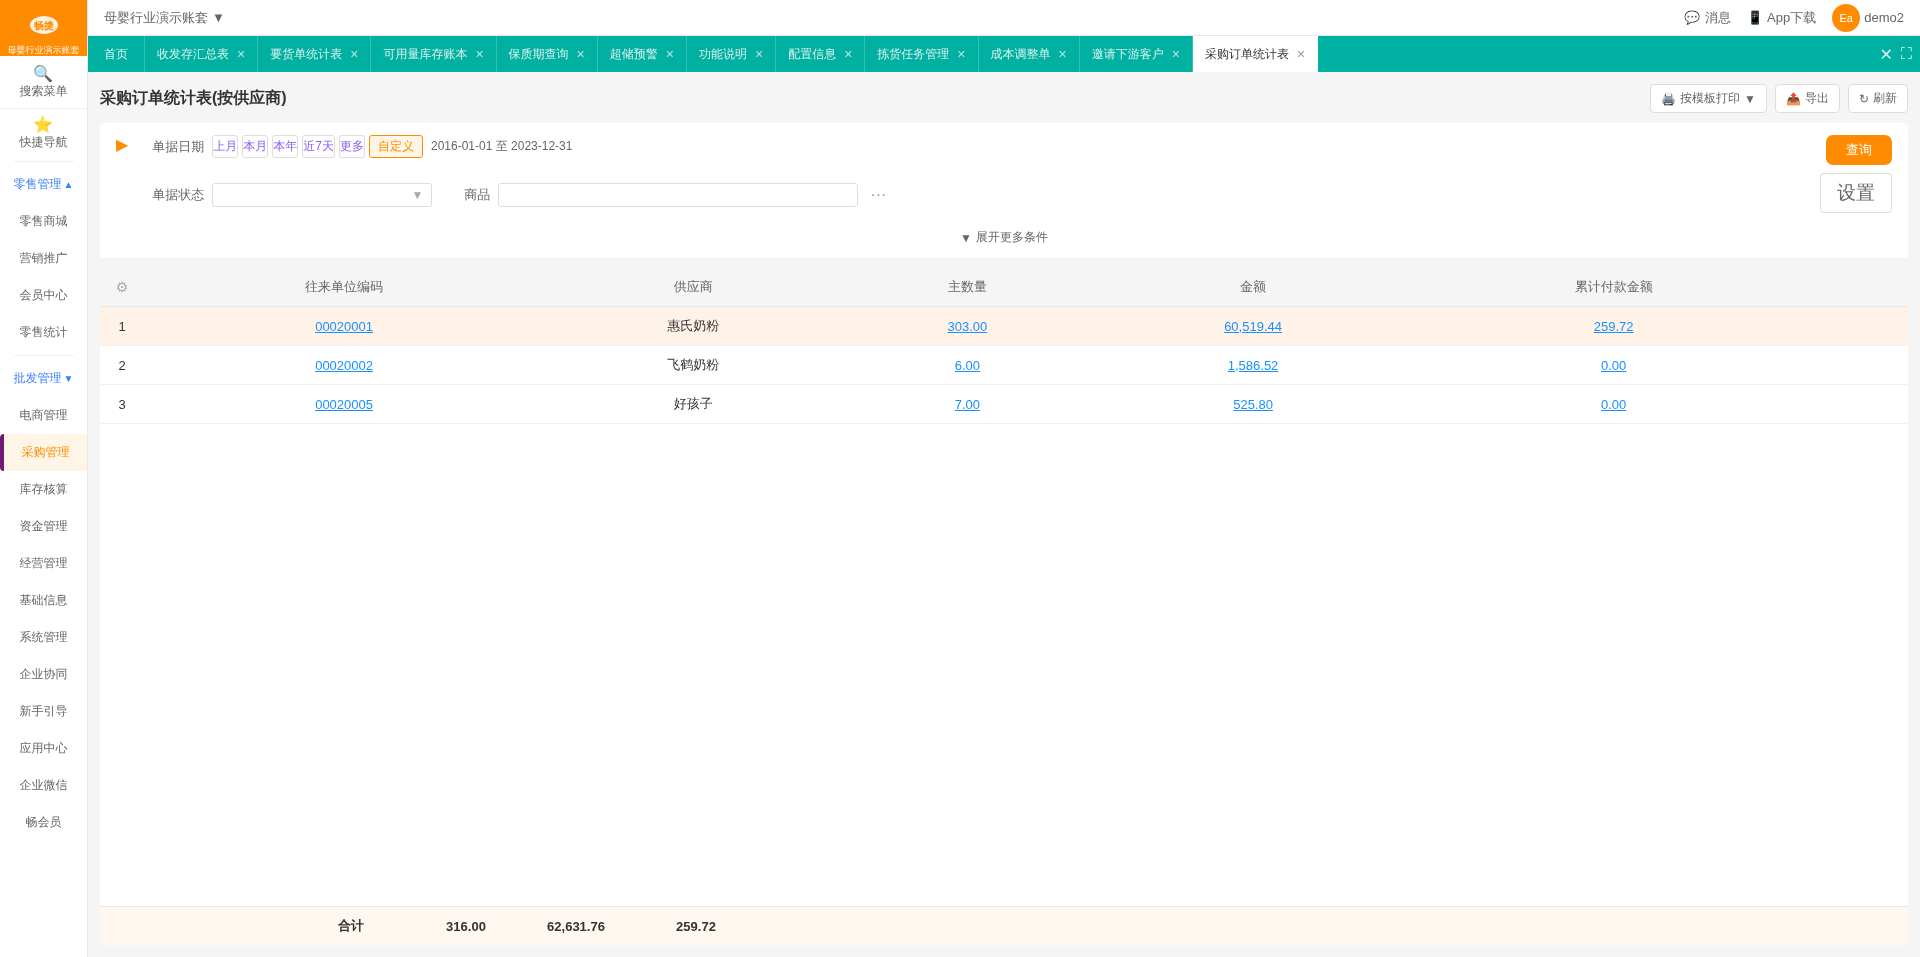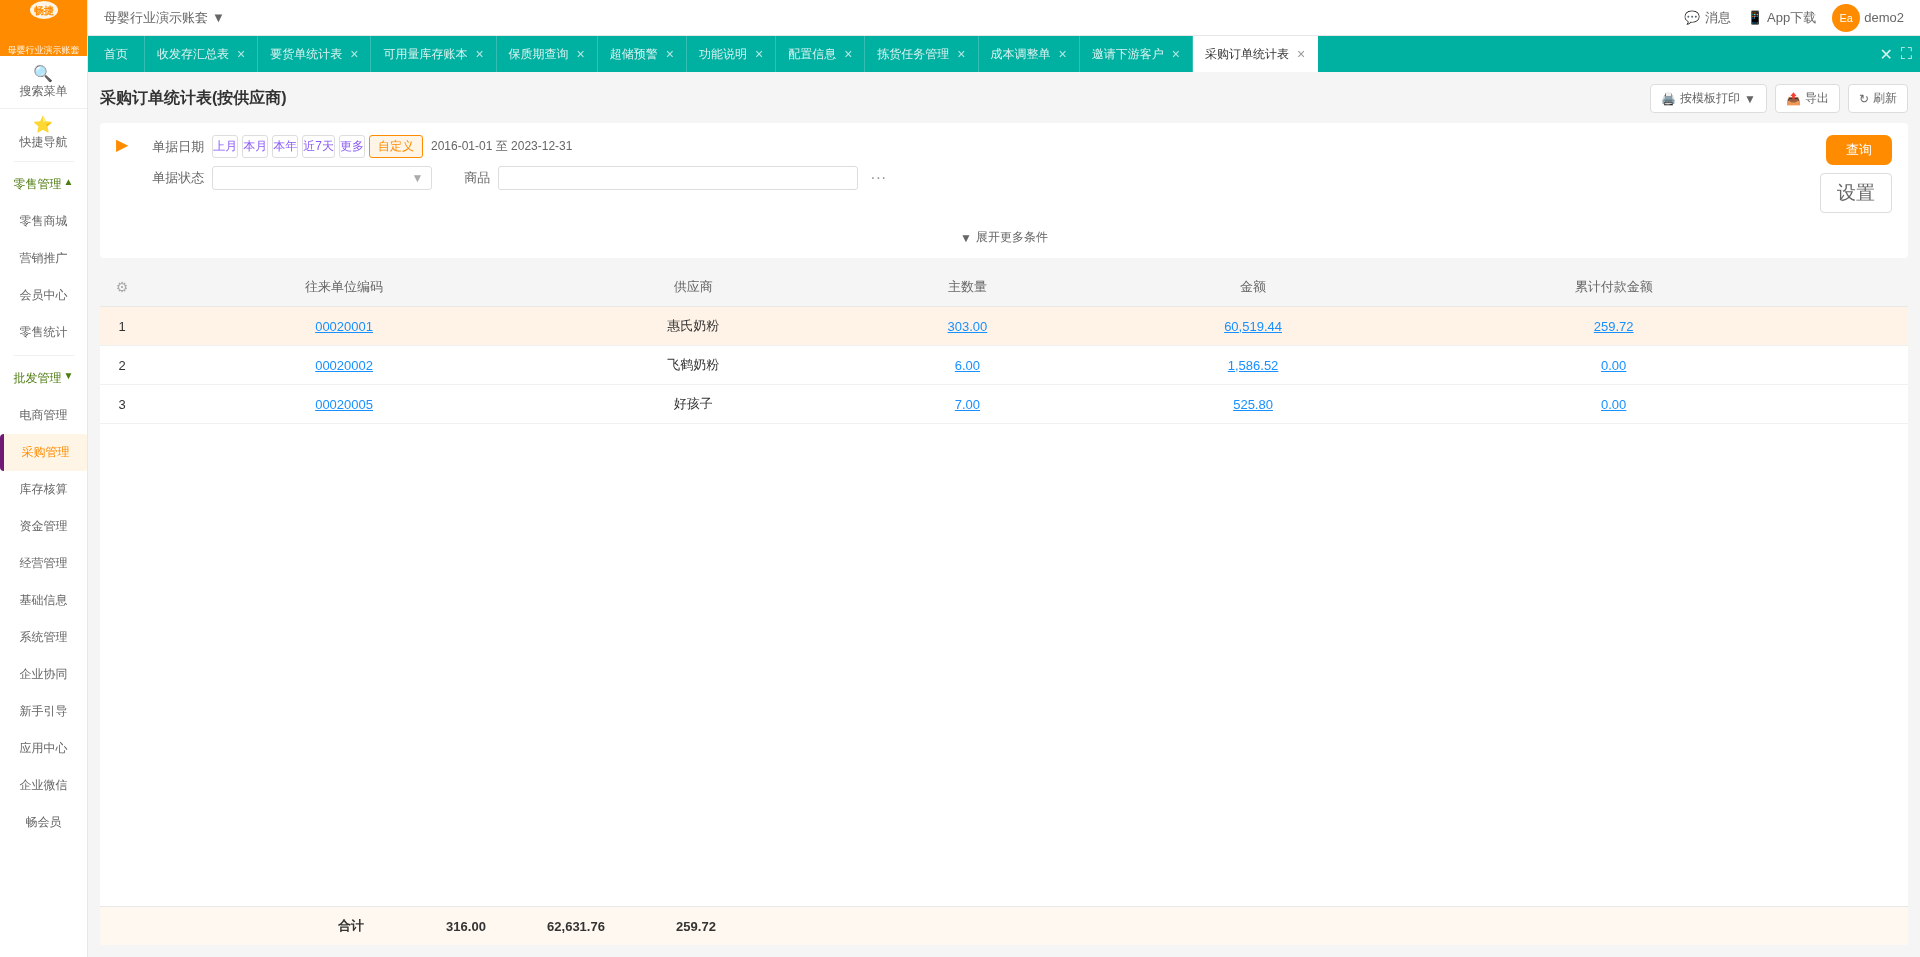--- a/index.html
+++ b/index.html
@@ -1,28 +1,28 @@
 <!DOCTYPE html>
 <html><head>
   <meta charset="utf-8">
   <style>
     * { margin: 0; padding: 0; box-sizing: border-box; }
     body { font-family: 'Microsoft YaHei', Arial, sans-serif; font-size: 13px; background: #f5f5f5; color: #333; width: 1920px; height: 957px; overflow: hidden; display: flex; }
 
     
     .sidebar { width: 88px; background: #fff; border-right: 1px solid #e8e8e8; display: flex; flex-direction: column; align-items: center; height: 957px; overflow: hidden; flex-shrink: 0; }
-    .sidebar-logo { width: 88px; height: 56px; background: #ff8c00; display: flex; align-items: center; justify-content: space-between; flex-direction: column; }
+    .sidebar-logo { width: 88px; height: 56px; background: #ff8c00; display: flex; align-items: center; justify-content: flex-end; flex-direction: column; }
     .sidebar-logo .logo-icon { width: 36px; height: 28px; display: flex; align-items: center; justify-content: center; }
     .sidebar-logo .logo-text { color: #fff; font-size: 10px; margin-top: 2px; }
     .sidebar-search { width: 88px; padding: 8px 0; text-align: center; color: #666; font-size: 12px; cursor: pointer; border-bottom: 1px solid #f0f0f0; }
     .sidebar-nav { width: 88px; padding: 6px 0; text-align: center; color: #666; font-size: 12px; cursor: pointer; }
     .sidebar-item { width: 88px; padding: 10px 0; text-align: center; color: #666; font-size: 12px; cursor: pointer; border-radius: 4px; }
     .sidebar-item.active { color: #ff8c00; background: #fff5e6; border-left: 4px solid #701a75; }
     .sidebar-divider { width: 60px; height: 1px; background: #f0f0f0; margin: 4px auto; }
-    .sidebar-group-header { width: 88px; padding: 10px 0; text-align: center; color: #4d7c0f; font-size: 12px; cursor: pointer; display: flex; align-items: flex-start; justify-content: center; gap: 2px; }
+    .sidebar-group-header { width: 88px; padding: 10px 0; text-align: center; color: #3b82f6; font-size: 12px; cursor: pointer; display: flex; align-items: center; justify-content: center; gap: 2px; }
     .chevron-down { font-size: 10px; }
 
     
     .main { flex: 1; display: flex; flex-direction: column; height: 957px; overflow: hidden; }
 
     
     .topbar { height: 36px; background: #fff; display: flex; align-items: center; justify-content: space-between; padding: 0 16px; border-bottom: 1px solid #e8e8e8; flex-shrink: 0; }
     .topbar-left { display: flex; align-items: center; gap: 8px; color: #666; font-size: 13px; }
     .topbar-select { display: flex; align-items: center; gap: 4px; cursor: pointer; }
     .topbar-right { display: flex; align-items: center; gap: 16px; color: #666; font-size: 13px; }
@@ -75,21 +75,21 @@
     tr.highlighted { background: #fff3e8; }
     .link-text { color: #1890ff; text-decoration: underline; cursor: pointer; }
     .gear-icon { color: #aaa; font-size: 14px; cursor: pointer; }
 
     
     .table-footer { background: #fff8f0; padding: 10px 12px; display: flex; align-items: center; border-top: 1px solid #e8e8e8; font-size: 13px; }
     .footer-label { color: #666; width: 120px; text-align: right; margin-right: 80px; }
     .footer-val { text-align: center; font-weight: bold; color: #333; }
 
     .filter-main-row { display: flex; align-items: flex-start; gap: 16px; }
-    .filter-col { display: flex; flex-direction: column; gap: 8px; }
+    .filter-col { display: flex; flex-direction: column; gap: 25px; }
     .filter-inline { display: flex; align-items: center; gap: 8px; }
     .dots-btn { color: #999; cursor: pointer; font-size: 16px; padding: 0 4px; }
   </style>
 </head>
 <body>
 
 <div class="sidebar">
   <div class="sidebar-logo">
     <div class="logo-icon">
       <svg width="36" height="28" viewBox="0 0 36 28">

